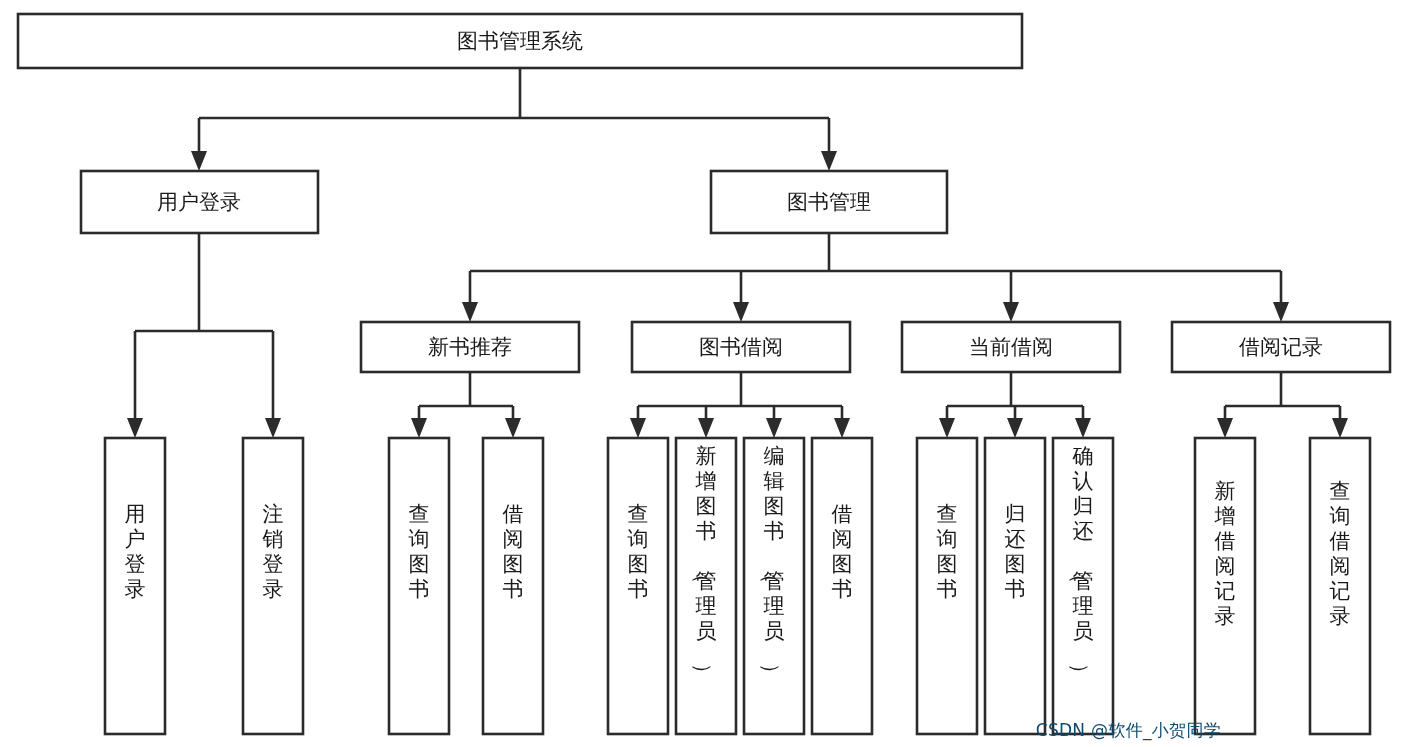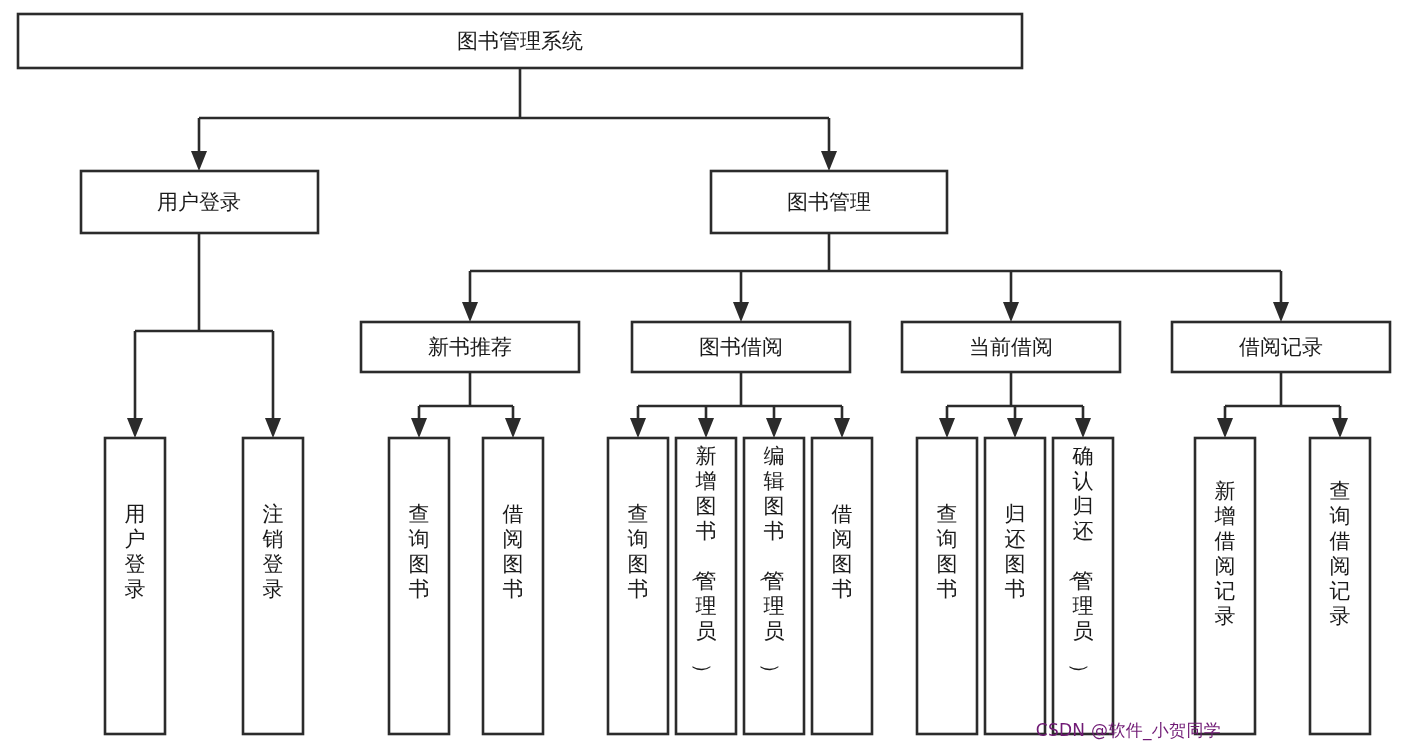--- a/index.html
+++ b/index.html
@@ -53,21 +53,21 @@
   .arrow-head {
     fill: #2b2b2b;
     stroke: none;
   }
   .watermark {
     position: absolute;
     right: 8px;
     bottom: 6px;
     font-family: "DejaVu Sans", "Liberation Sans", sans-serif;
     font-size: 17px;
-    color: #701a75;
+    color: #0c4a6e;
     white-space: nowrap;
     letter-spacing: 0.3px;
     user-select: none;
   }
 </style>
 </head>
 <body>
 
 <div id="diagram-root">
 

